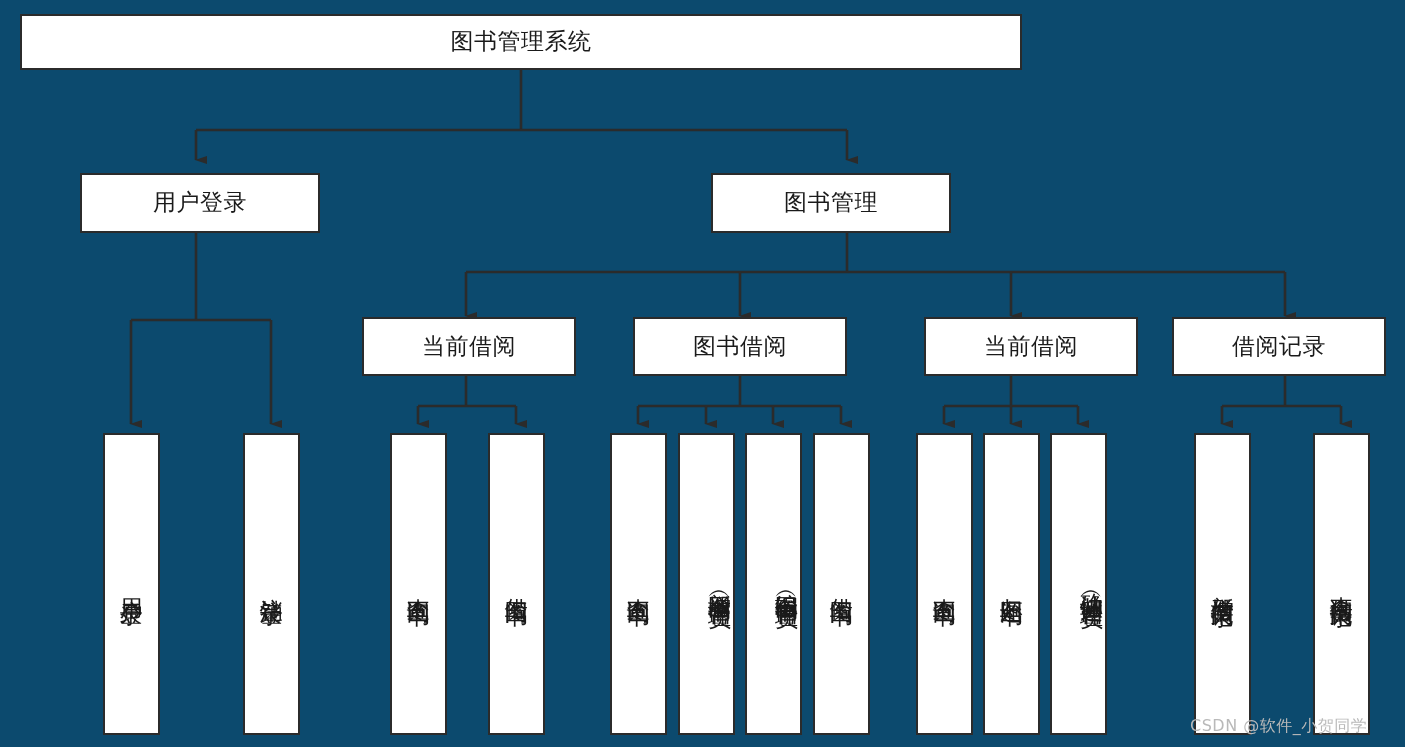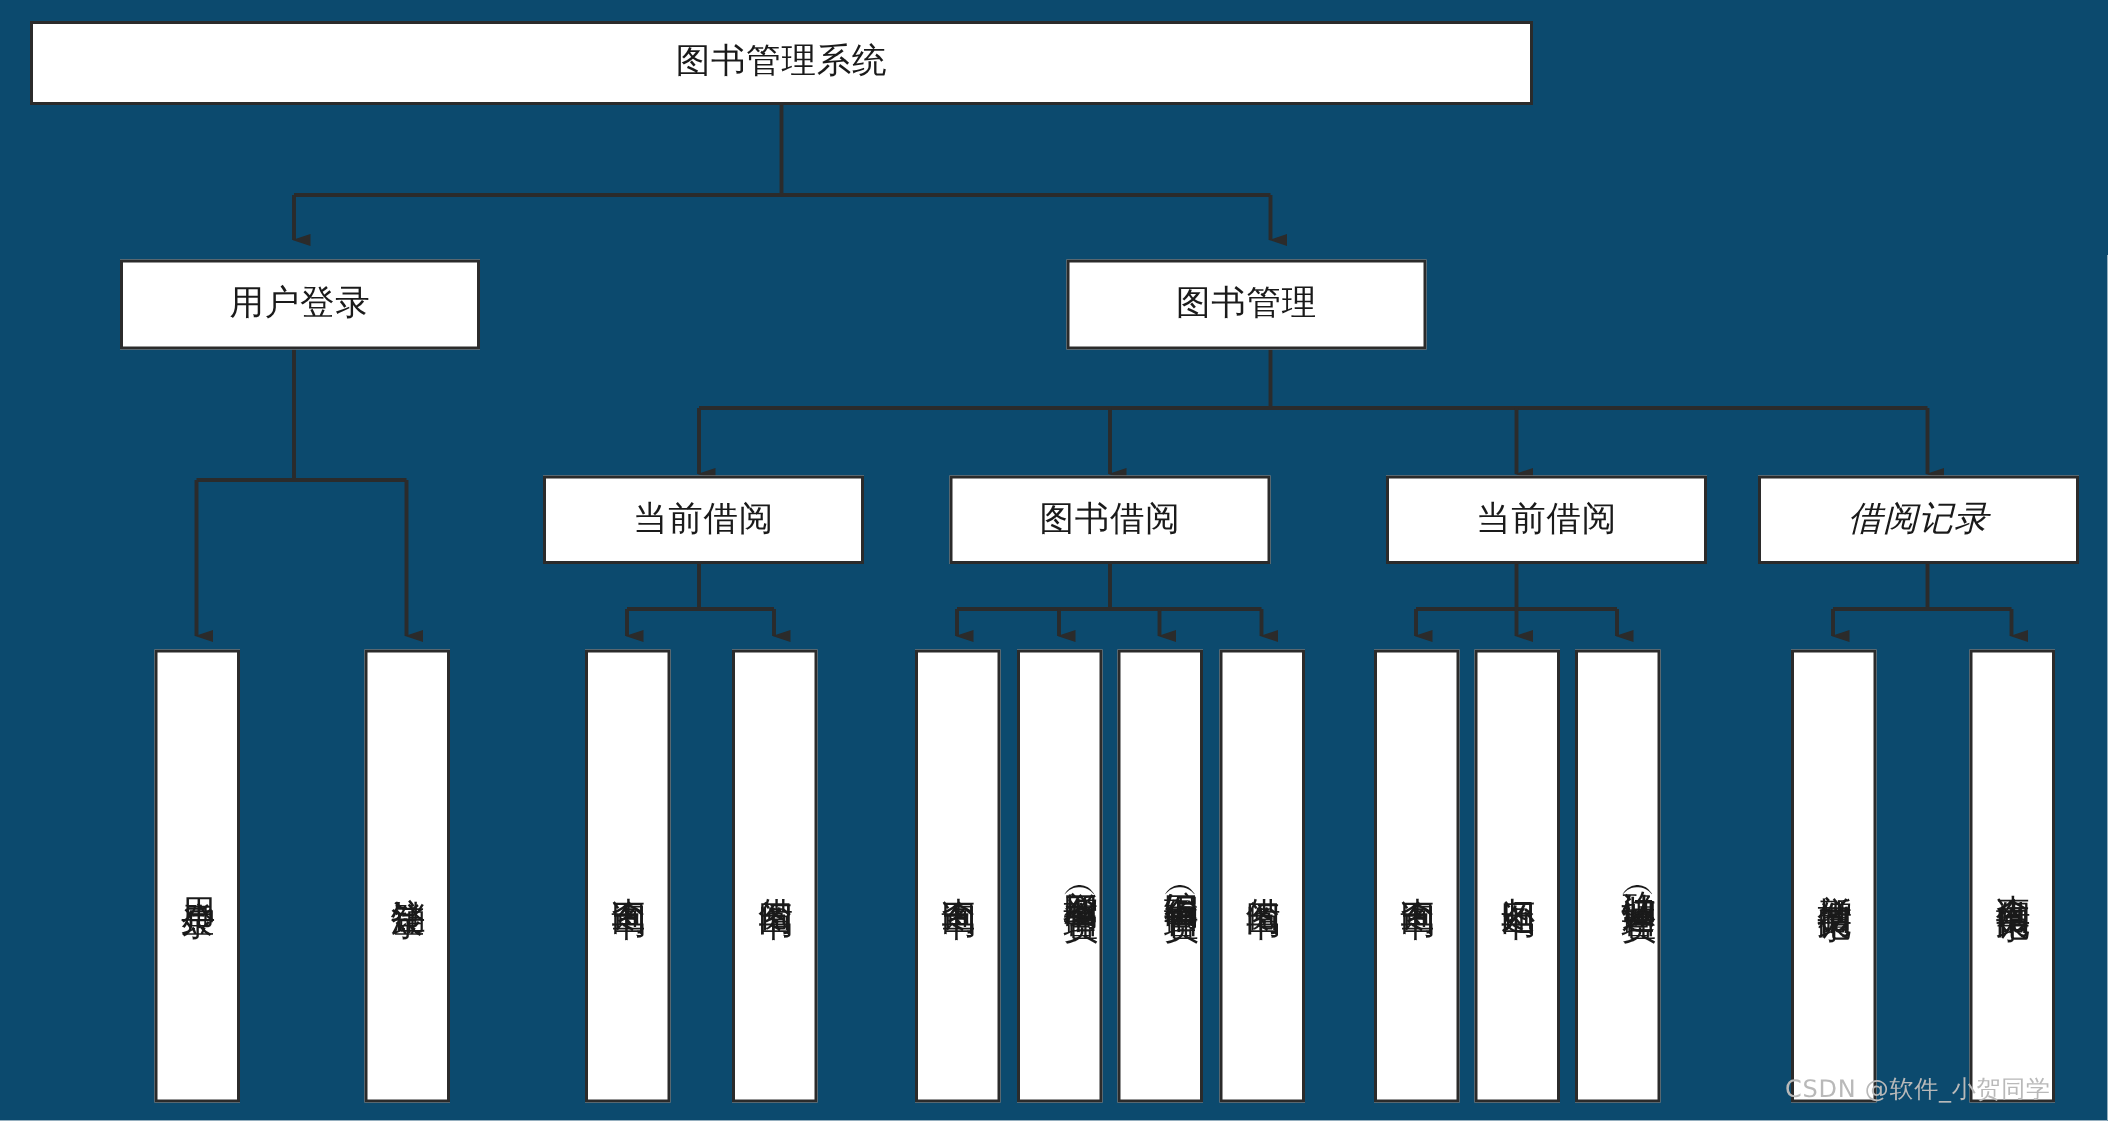--- a/index.html
+++ b/index.html
@@ -133,21 +133,21 @@
 
   <div class="node node-h" style="left:362px; top:317px; width:214px; height:59px;">
     <span>当前借阅</span>
   </div>
   <div class="node node-h" style="left:633px; top:317px; width:214px; height:59px;text-align:right;">
     <span>图书借阅</span>
   </div>
   <div class="node node-h" style="left:904px; top:317px; width:214px; height:59px;margin-left:20px;">
     <span>当前借阅</span>
   </div>
-  <div class="node node-h" style="left:1172px; top:317px; width:214px; height:59px;font-style:italic;">
+  <div class="node node-h" style="left:1172px; top:317px; width:214px; height:59px;">
     <span>借阅记录</span>
   </div>
 
   <div class="node node-v" style="left:103px; top:433px; width:57px; height:302px;">
     <span>用户登录</span>
   </div>
   <div class="node node-v" style="left:243px; top:433px; width:57px; height:302px;">
     <span>注销登录</span>
   </div>
 

